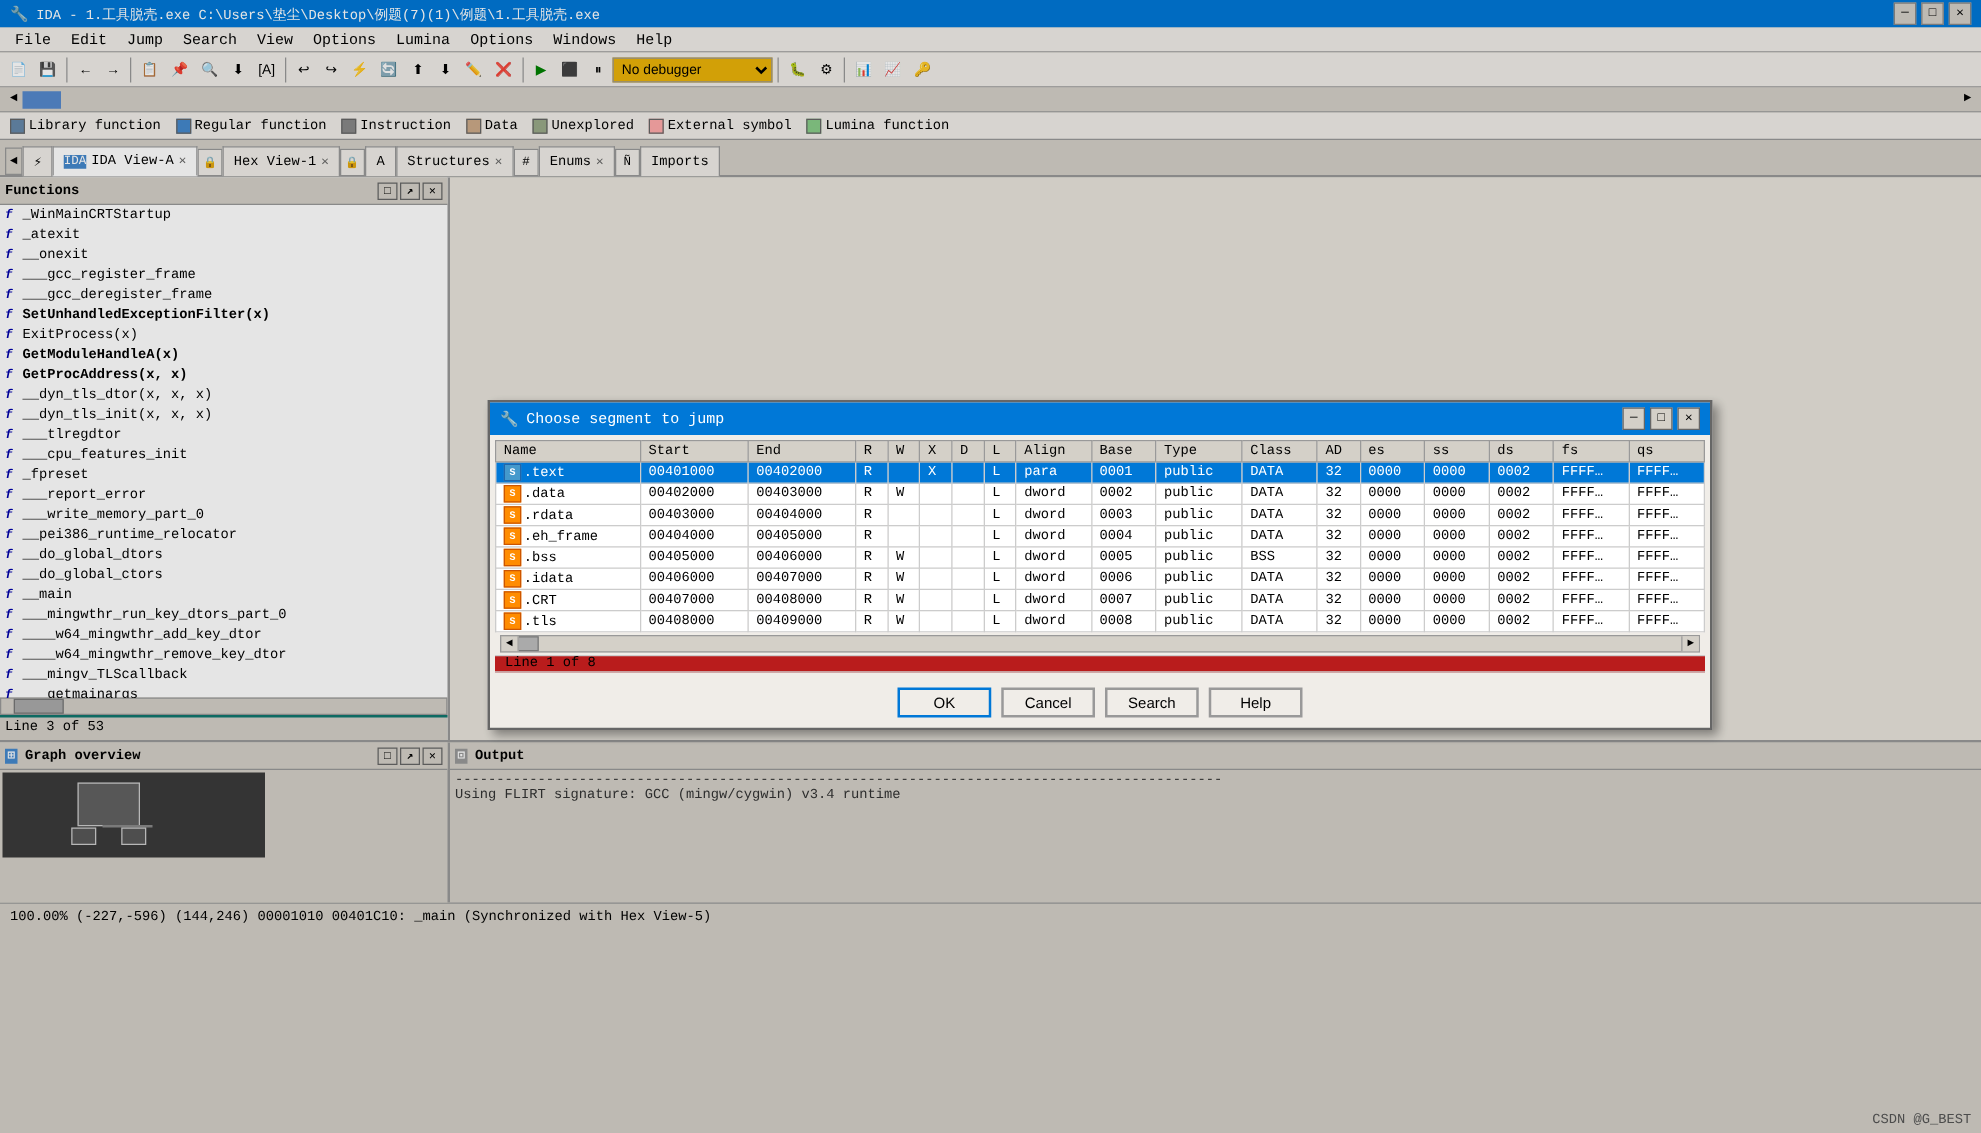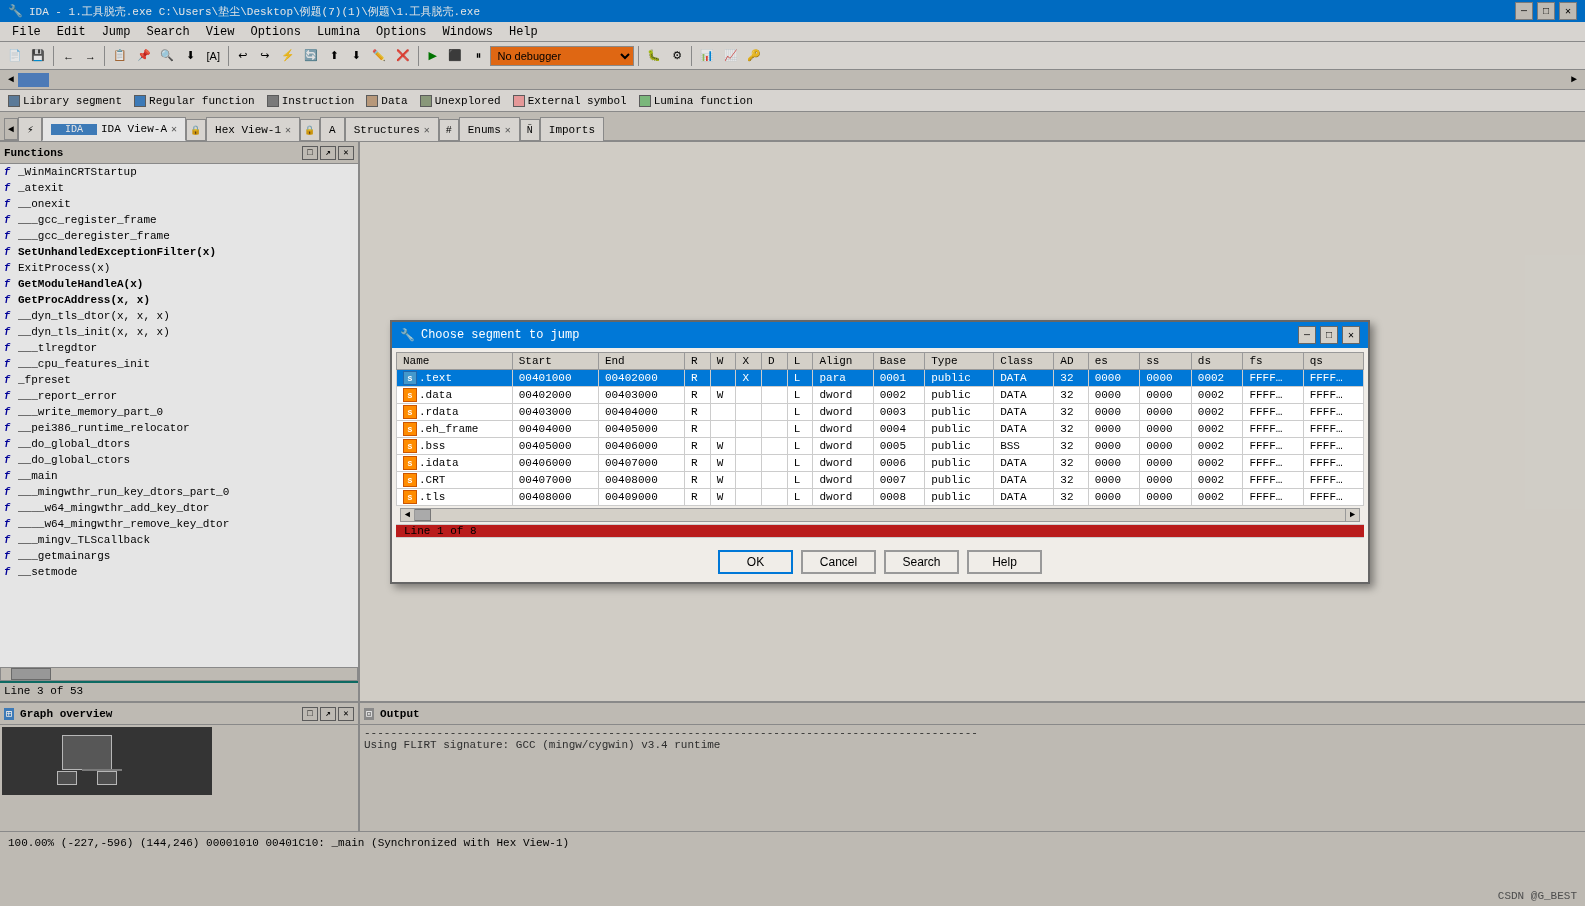--- a/index.html
+++ b/index.html
@@ -65,23 +65,23 @@
       height: 22px;
       display: flex;
       align-items: center;
       justify-content: center;
     }
     .toolbar-sep { width: 1px; height: 20px; background: #999; margin: 0 2px; }
     .toolbar-select {
       height: 20px;
       font-size: 11px;
       border: 1px solid #999;
-      background: #f97316;
+      background: #eab308;
       padding: 0 2px;
-      width: 144px;
+      width: 128px;
     }
 
     
     .nav-bar {
       background: #d4d0c8;
       border-bottom: 1px solid #999;
       padding: 2px 4px;
       display: flex;
       align-items: center;
       height: 20px;
@@ -484,21 +484,21 @@
 
 <div class="nav-bar">
   <span class="nav-arrow">◄</span>
   <div style="height:14px;flex:1;background:linear-gradient(to right, #5588cc 0%, #5588cc 2%, #d4d0c8 2%);"></div>
   <span class="nav-arrow">►</span>
 </div>
 
 <div class="legend-bar">
   <div class="legend-item">
     <div class="legend-color" style="background:#6688aa;"></div>
-    <span>Library segment</span>
+    <span>Library function</span>
   </div>
   <div class="legend-item">
     <div class="legend-color" style="background:#4488cc;"></div>
     <span>Regular function</span>
   </div>
   <div class="legend-item">
     <div class="legend-color" style="background:#888888;"></div>
     <span>Instruction</span>
   </div>
   <div class="legend-item">
@@ -518,21 +518,21 @@
     <span>Lumina function</span>
   </div>
 </div>
 
 <div class="tab-bar">
   <div style="width:14px;height:22px;display:flex;align-items:center;justify-content:center;cursor:pointer;font-size:10px;border:1px solid #999;background:#d4d0c8;">◄</div>
   <div class="tab" style="width:24px;">
     <span>⚡</span>
   </div>
   <div class="tab active">
-    <span style="font-size:10px;background:#4488cc;color:white;padding:0 14px;">IDA</span>
+    <span style="font-size:10px;background:#4488cc;color:white;padding:0 0;">IDA</span>
     <span>IDA View-A</span>
     <span class="tab-close">✕</span>
   </div>
   <div style="width:20px;height:22px;display:flex;align-items:center;justify-content:center;border:1px solid #999;background:#f0ede8;cursor:pointer;font-size:9px;position:relative;top:1px;">🔒</div>
   <div class="tab">
     <span>Hex View-1</span>
     <span class="tab-close">✕</span>
   </div>
   <div style="width:20px;height:22px;display:flex;align-items:center;justify-content:center;border:1px solid #999;background:#f0ede8;cursor:pointer;font-size:9px;position:relative;top:1px;">🔒</div>
   <div class="tab">
@@ -546,21 +546,21 @@
   <div class="tab">
     <span>Enums</span>
     <span class="tab-close">✕</span>
   </div>
   <div style="width:20px;height:22px;display:flex;align-items:center;justify-content:center;border:1px solid #999;background:#f0ede8;cursor:pointer;font-size:10px;position:relative;top:1px;">Ñ</div>
   <div class="tab">
     <span>Imports</span>
   </div>
 </div>
 
-<div style="display:flex;height:559px;">
+<div style="display:flex;height:450px;">
 
   <div class="left-panel">
     <div class="panel-header">
       <span>Functions</span>
       <div class="panel-header-controls">
         <div class="panel-ctrl-btn">□</div>
         <div class="panel-ctrl-btn">↗</div>
         <div class="panel-ctrl-btn">✕</div>
       </div>
     </div>
@@ -713,21 +713,21 @@
       <span>Output</span>
     </div>
     <div class="output-content">
       <div>---------------------------------------------------------------------------------------------</div>
       <div>Using FLIRT signature: GCC (mingw/cygwin) v3.4 runtime</div>
     </div>
   </div>
 </div>
 
 <div class="bottom-status-bar">
-  <span>100.00% (-227,-596) (144,246) 00001010 00401C10: _main (Synchronized with Hex View-1)</span>
+  <span>100.00% (-227,-596) (144,246) 00001010 00401C10: _main (Synchronized with Hex View-5)</span>
 </div>
 
 <div class="overlay">
 
   <div class="modal">
 
     <div class="modal-title-bar">
       <div class="modal-title">
         <span>🔧</span>
         <span>Choose segment to jump</span>

